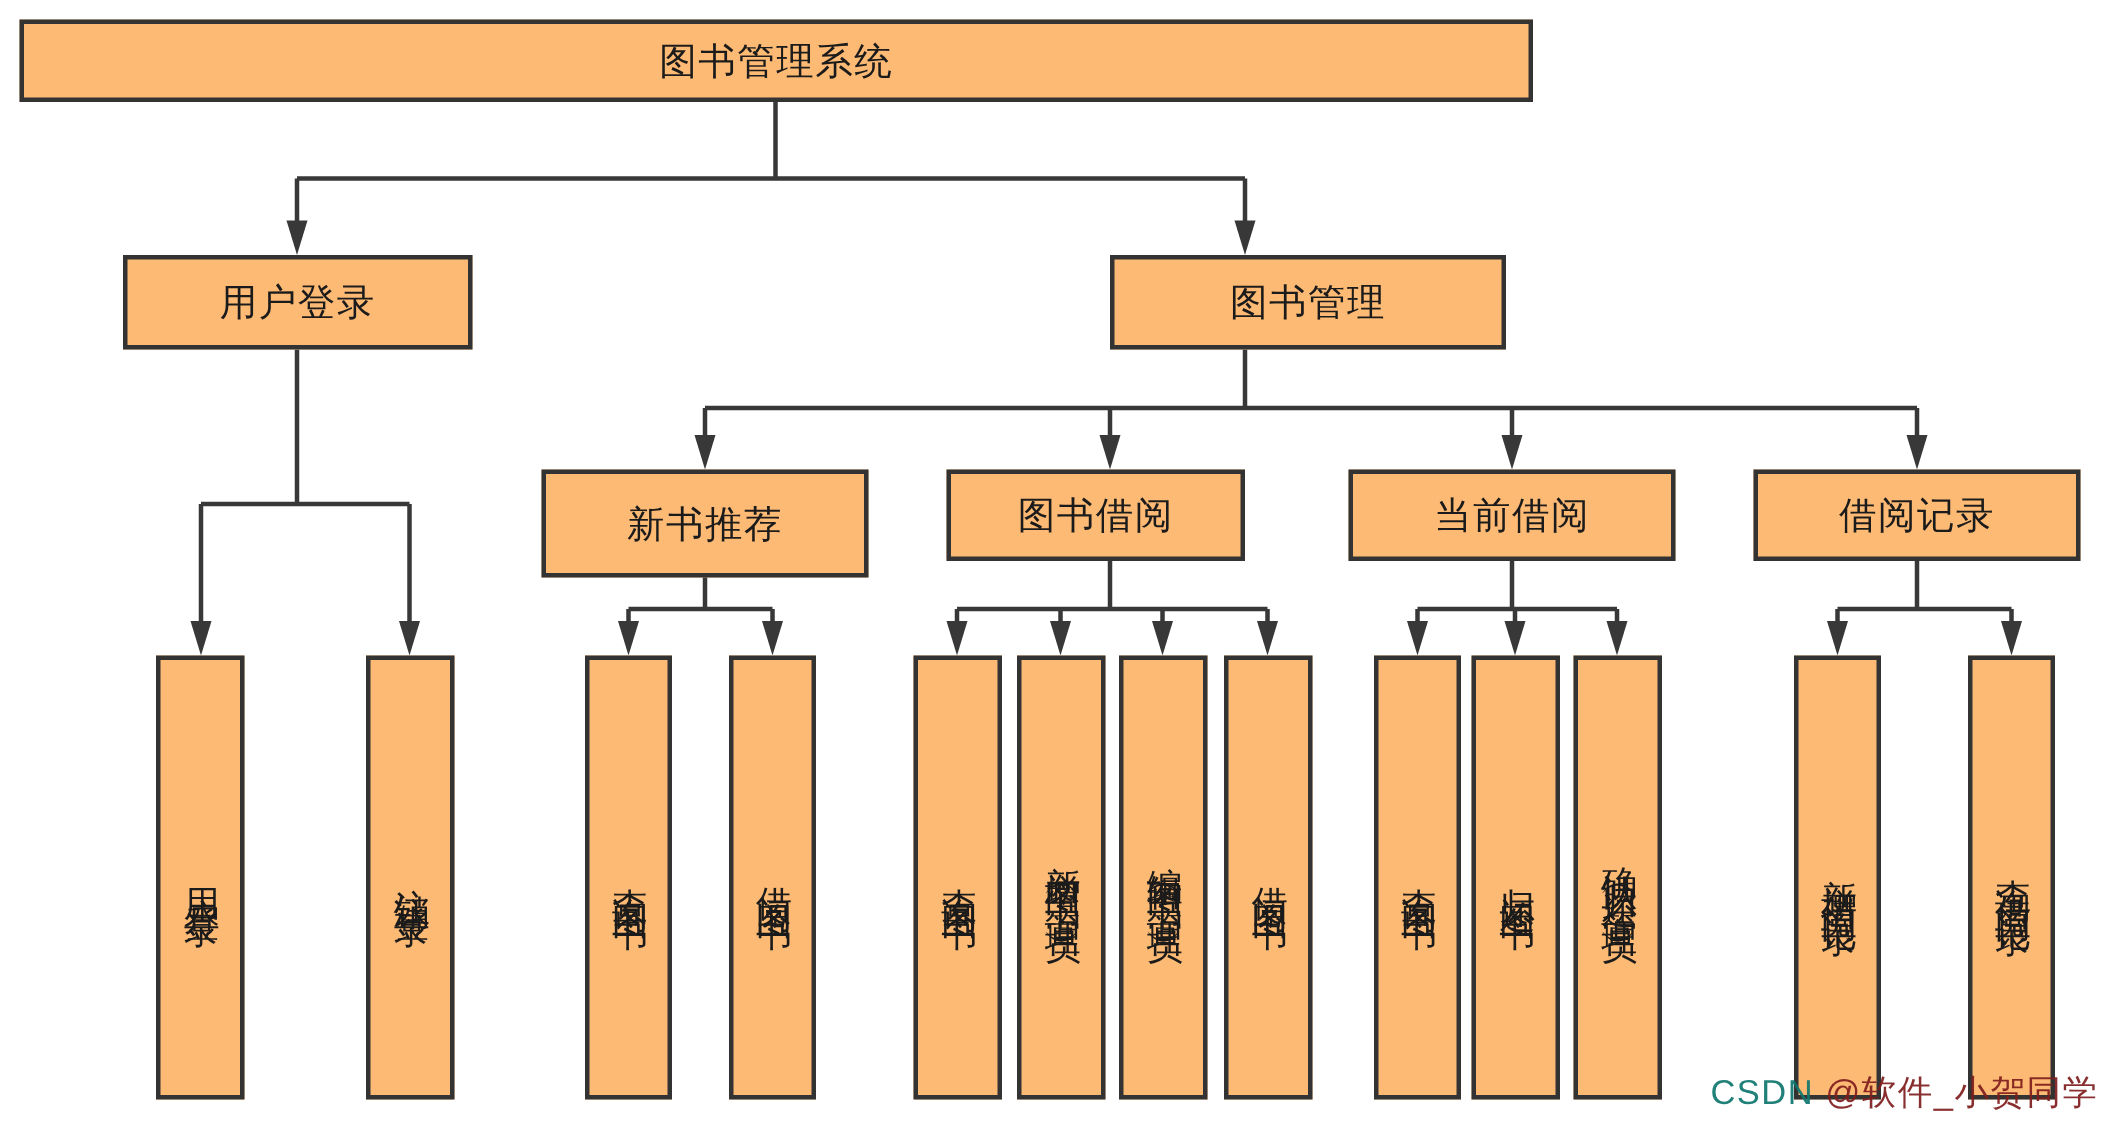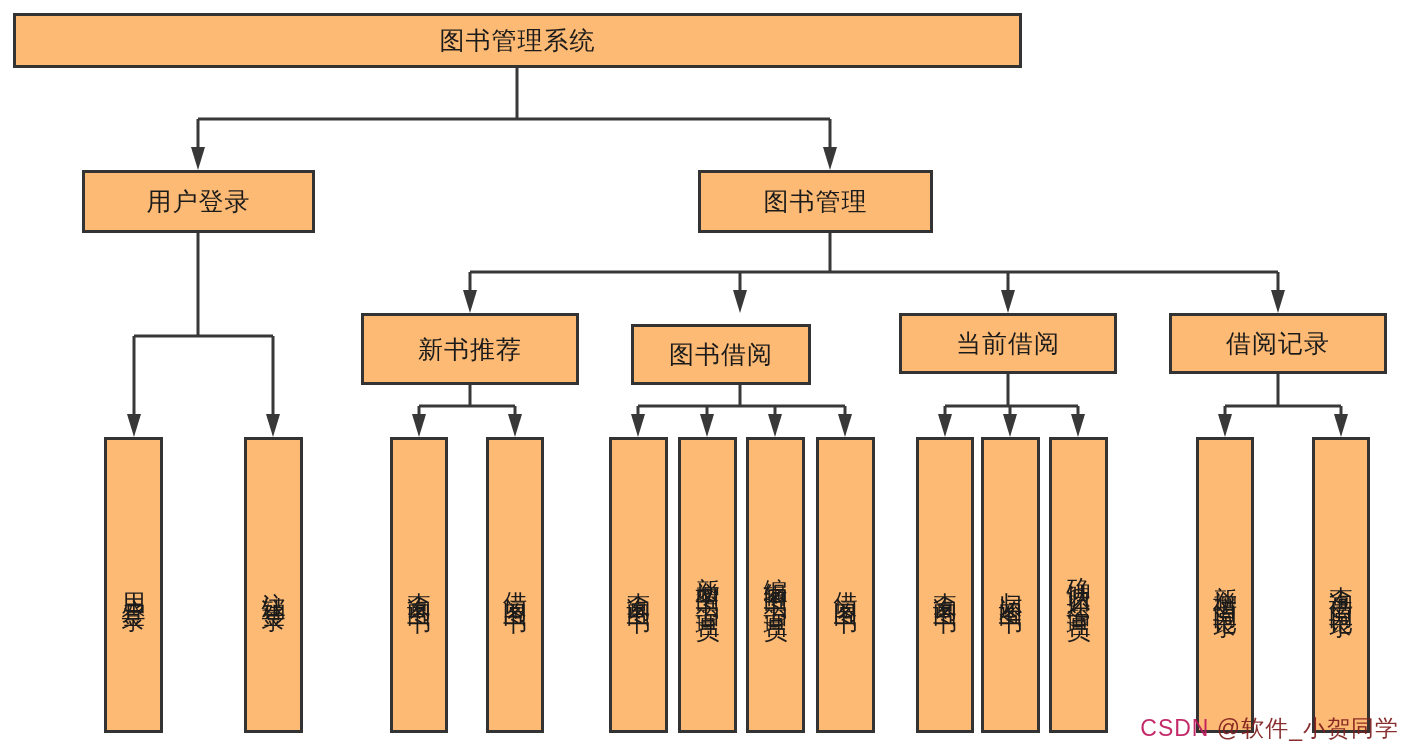--- a/index.html
+++ b/index.html
@@ -16,21 +16,21 @@
   .h  { font-size:25px; letter-spacing:1px; }
   .v  { writing-mode:vertical-rl; text-orientation:mixed;
         font-size:24px; line-height:1; letter-spacing:6px; }
   svg.wires { position:absolute; left:0; top:0; }
   svg.wires path    { stroke:#383838; stroke-width:3; fill:none; }
   svg.wires polygon { fill:#383838; stroke:none; }
   .wm {
     position:absolute; right:6px; bottom:3px; z-index:5;
     font-size:23px; white-space:nowrap; opacity:0.92; letter-spacing:1px;
   }
-  .wm .g { color:#be185d; }
+  .wm .g { color:#0f766e; }
   .wm .p { color:#7f1d1d; }
 </style>
 </head>
 <body>
 
 <div class="canvas">
 
   <svg class="wires" width="1405" height="747" viewBox="0 0 1405 747">
     <g>
       <path d="M517 68 V119 M198 119 H830 M198 119 V150 M830 119 V150"></path>
@@ -70,24 +70,24 @@
     <g>
       <path d="M1278 374 V406 M1225 406 H1341 M1225 406 V417 M1341 406 V417"></path>
       <polygon points="1218,414 1232,414 1225,437"></polygon>
       <polygon points="1334,414 1348,414 1341,437"></polygon>
     </g>
   </svg>
 
   <div class="box h" style="left:13px;top:13px;width:1009px;height:55px">图书管理系统</div>
 
   <div class="box h" style="left:82px;top:170px;width:233px;height:63px">用户登录</div>
-  <div class="box h" style="left:698px;top:170px;width:235px;height:63px">图书管理</div>
+  <div class="box h" style="left:740px;top:170px;width:264px;height:63px">图书管理</div>
 
   <div class="box h" style="left:361px;top:313px;width:218px;height:72px">新书推荐</div>
-  <div class="box h" style="left:631px;top:324px;width:180px;height:61px">图书借阅</div>
+  <div class="box h" style="left:631px;top:313px;width:199px;height:61px">图书借阅</div>
   <div class="box h" style="left:899px;top:313px;width:218px;height:61px">当前借阅</div>
   <div class="box h" style="left:1169px;top:313px;width:218px;height:61px">借阅记录</div>
 
   <div class="box" style="left:104px;top:437px;width:59px;height:296px">
     <span class="v">用户登录</span>
   </div>
   <div class="box" style="left:244px;top:437px;width:59px;height:296px">
     <span class="v">注销登录</span>
   </div>
 

